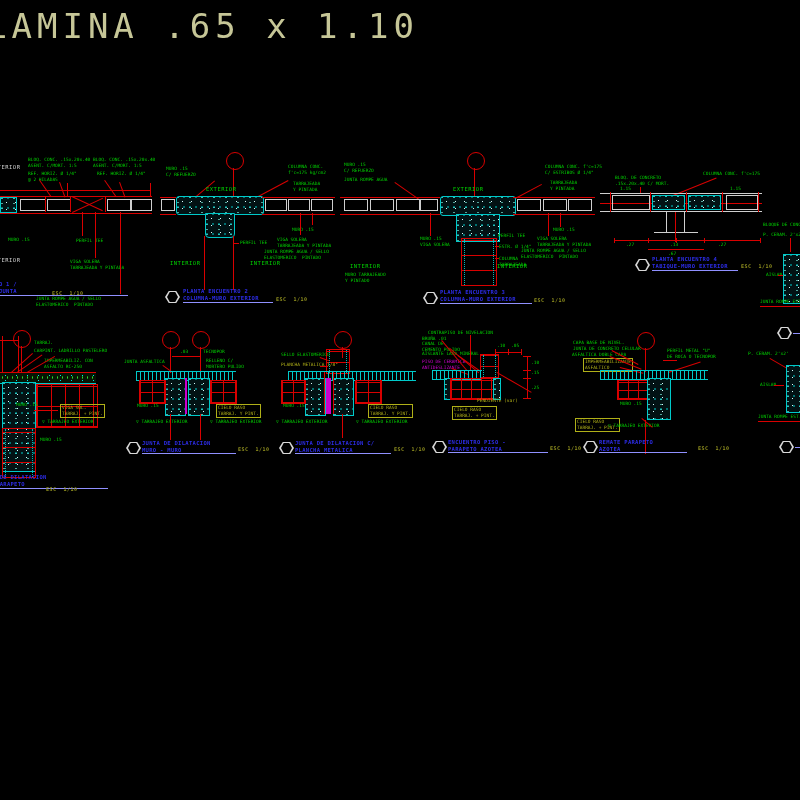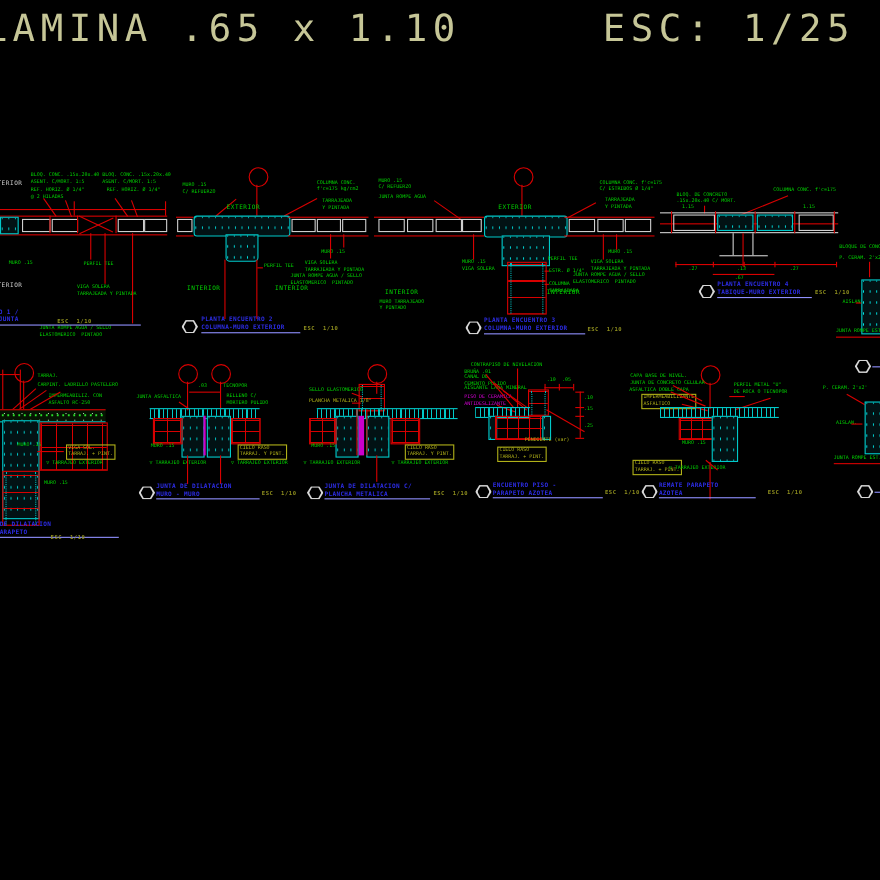--- a/index.html
+++ b/index.html
@@ -49,21 +49,20 @@
   .grid-r{border:1px solid #d80000;
     background-image:repeating-linear-gradient(90deg,#d80000 0 1px,transparent 1px var(--cw,13px)),
       repeating-linear-gradient(0deg,#d80000 0 1px,transparent 1px var(--ch,19px))}
 </style>
 </head>
 <body>
 
 <div class="canvas">
 
   <span class="txt sheet-title" style="left:-14px;top:4px">LAMINA .65 x 1.10</span>
-  <span class="txt sheet-title" style="left:548px;top:4px">ESC: 1/25</span>
 
   <span class="txt g" style="left:28px;top:157px">BLOQ. CONC. .15x.20x.40
 ASENT. C/MORT. 1:5</span>
   <span class="txt g" style="left:93px;top:157px">BLOQ. CONC. .15x.20x.40
 ASENT. C/MORT. 1:5</span>
   <span class="txt g" style="left:28px;top:171px">REF. HORIZ. Ø 1/4"
 @ 2 HILADAS</span>
   <span class="txt g" style="left:97px;top:171px">REF. HORIZ. Ø 1/4"</span>
   <i class="lr rot" style="left:40px;top:180px;width:20px;height:1px;transform:rotate(55deg)"></i>
   <i class="lr rot" style="left:105px;top:180px;width:20px;height:1px;transform:rotate(55deg)"></i>

